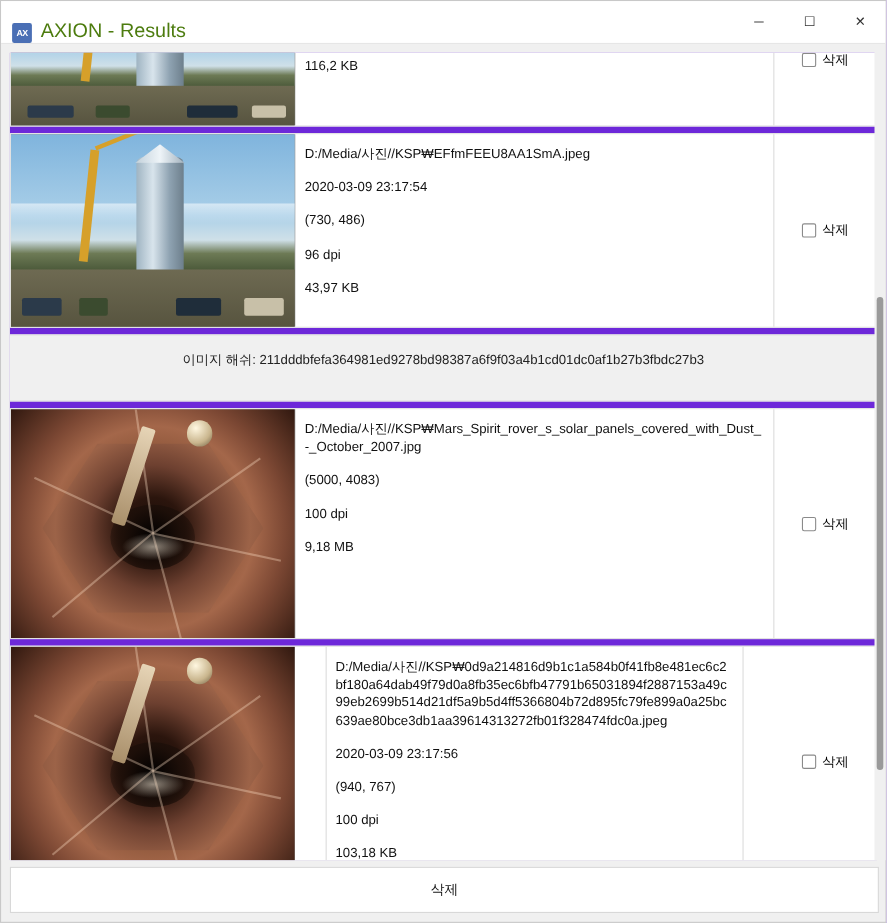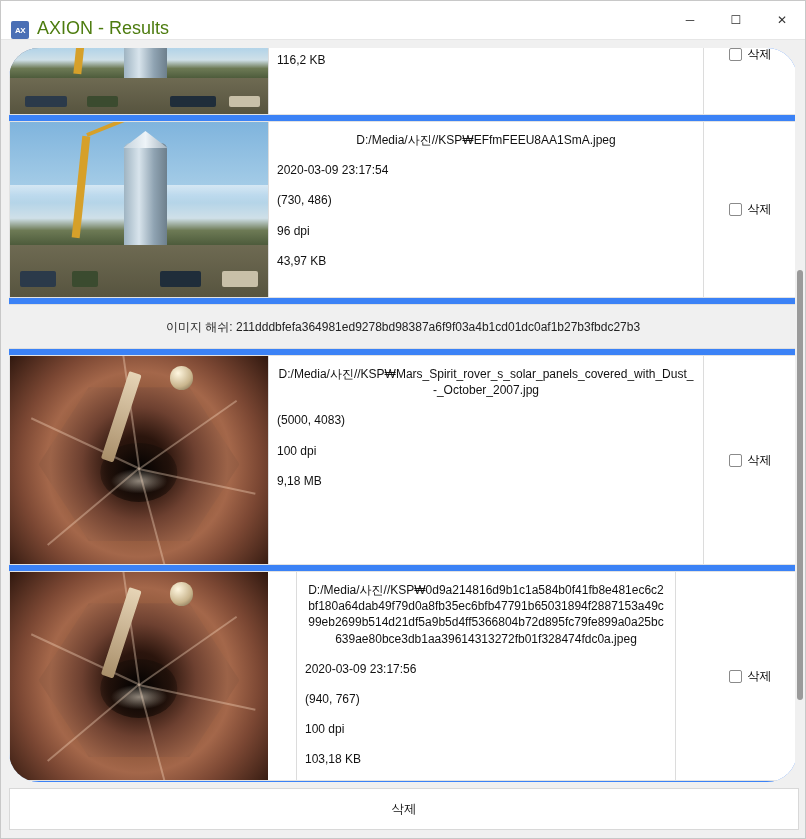--- a/index.html
+++ b/index.html
@@ -73,22 +73,21 @@
     position: relative;
     padding: 8px 8px 0 8px;
     box-sizing: border-box;
     overflow: hidden;
     background: #f0f0f0;
   }
   .scroll-inner {
     position: relative;
     height: 100%;
     overflow: hidden;
-    background: #3b82f6;
-    border-radius: 30px;
+    background: #6d28d9;
   }
   .card {
     background: #ffffff;
     border: 1px solid #e2e2e2;
     display: flex;
     align-items: stretch;
     margin-bottom: 6px;
     box-sizing: border-box;
   }
   .thumb {
@@ -106,21 +105,21 @@
     padding: 10px 8px 8px 8px;
     box-sizing: border-box;
     display: flex;
     flex-direction: column;
     gap: 14px;
     font-size: 12px;
     color: #111;
     word-break: break-all;
     line-height: 1.35;
   }
-  .info .path { word-break: break-all; text-align: center; }
+  .info .path { word-break: break-all; }
   .checkcol {
     width: 92px;
     min-width: 92px;
     display: flex;
     align-items: center;
     justify-content: center;
     gap: 6px;
   }
   .cb {
     width: 13px;
@@ -130,21 +129,21 @@
     box-sizing: border-box;
     border-radius: 2px;
   }
   .cb-label { font-size: 12px; }
 
   .hash-bar {
     background: #f0f0f0;
     text-align: center;
     font-size: 12px;
     color: #222;
-    padding: 14px 0 12px 0;
+    padding: 14px 0 28px 0;
     border-top: 1px solid #dfdfdf;
     border-bottom: 1px solid #dfdfdf;
     margin-bottom: 6px;
   }
 
   
   .card.partial {
     margin-top: -55px;
   }
   .card.partial .thumb { height: 120px; }

